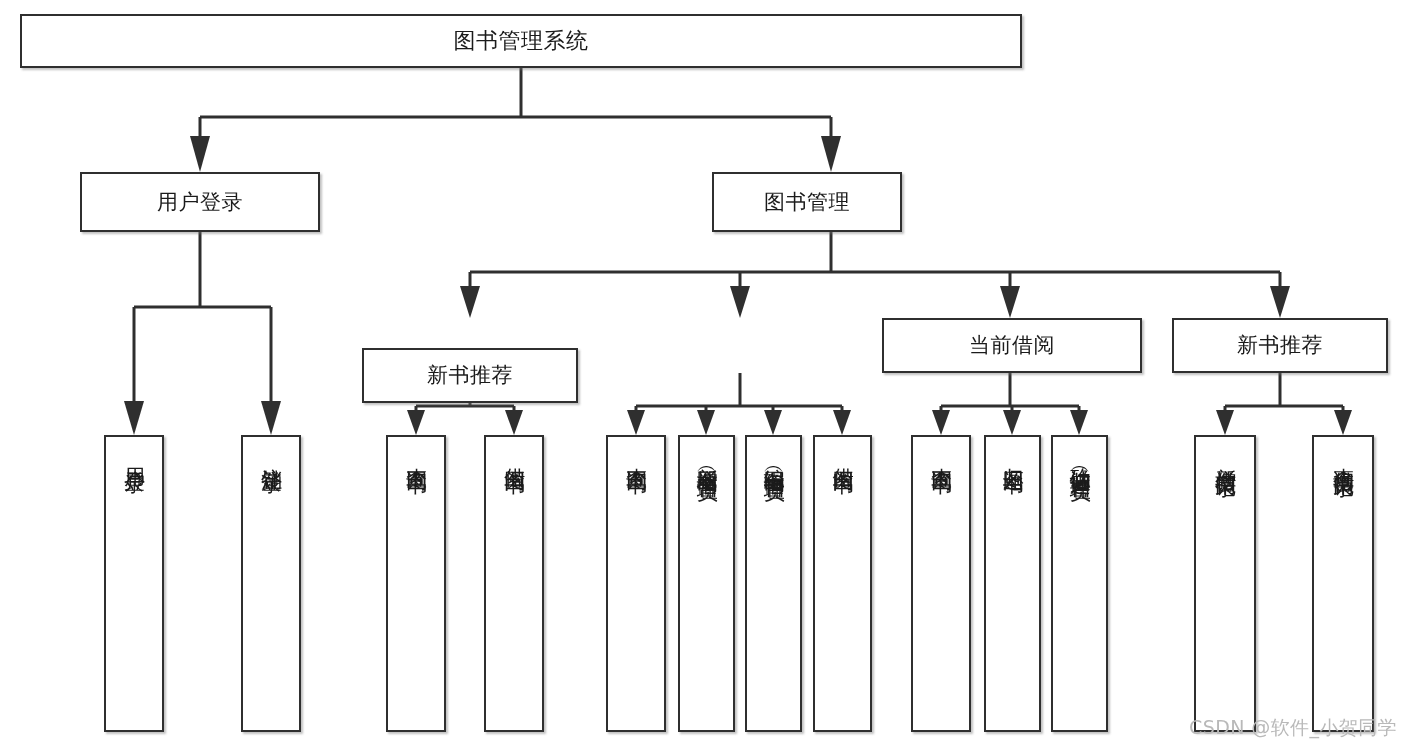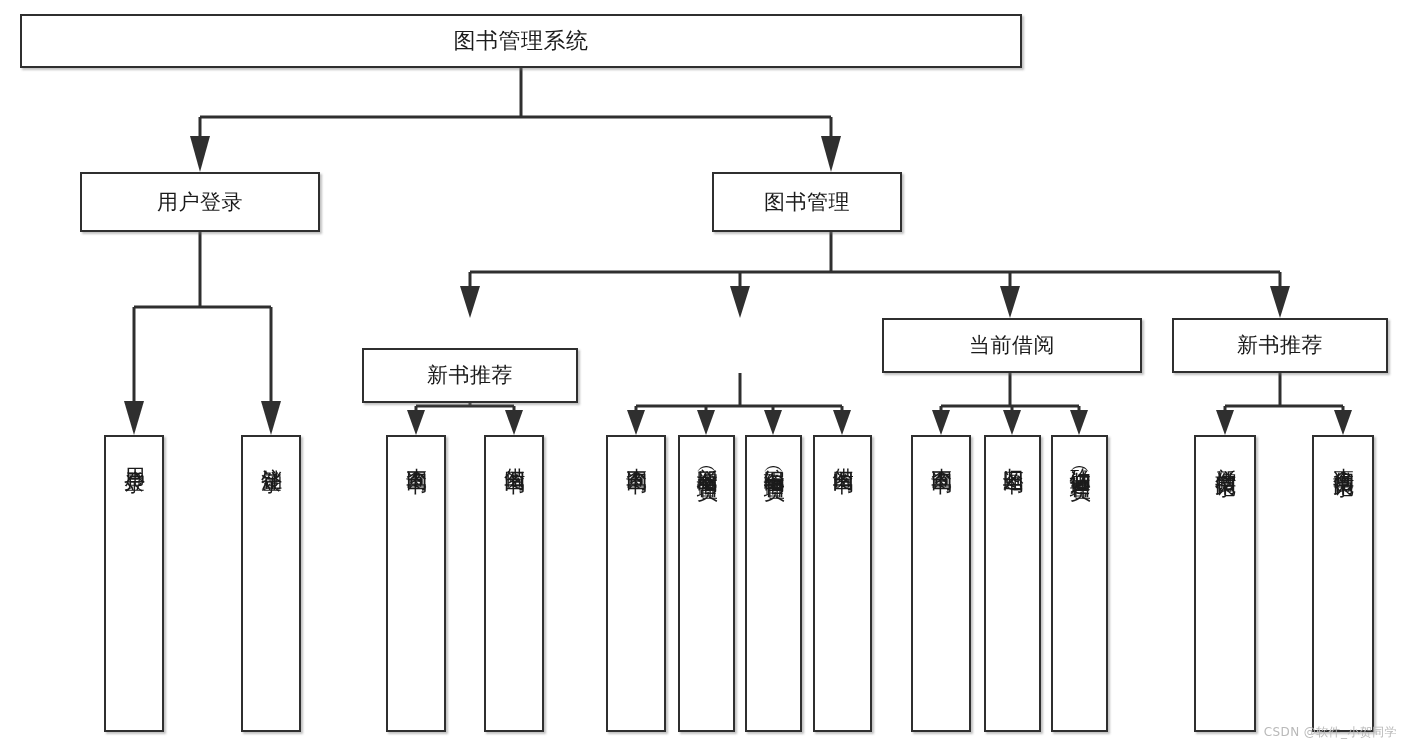--- a/index.html
+++ b/index.html
@@ -55,21 +55,21 @@
     text-orientation: upright;
     font-size: 21px;
     line-height: 1.32;
     letter-spacing: 2px;
     white-space: normal;
   }
   #watermark {
     position: absolute;
     right: 8px;
     bottom: 6px;
-    font-size: 12px;
+    font-size: 19px;
     color: #b9b9b9;
     letter-spacing: 0.4px;
     z-index: 3;
     white-space: nowrap;
   }
 </style>
 </head>
 <body>
 
 <div id="canvas">

